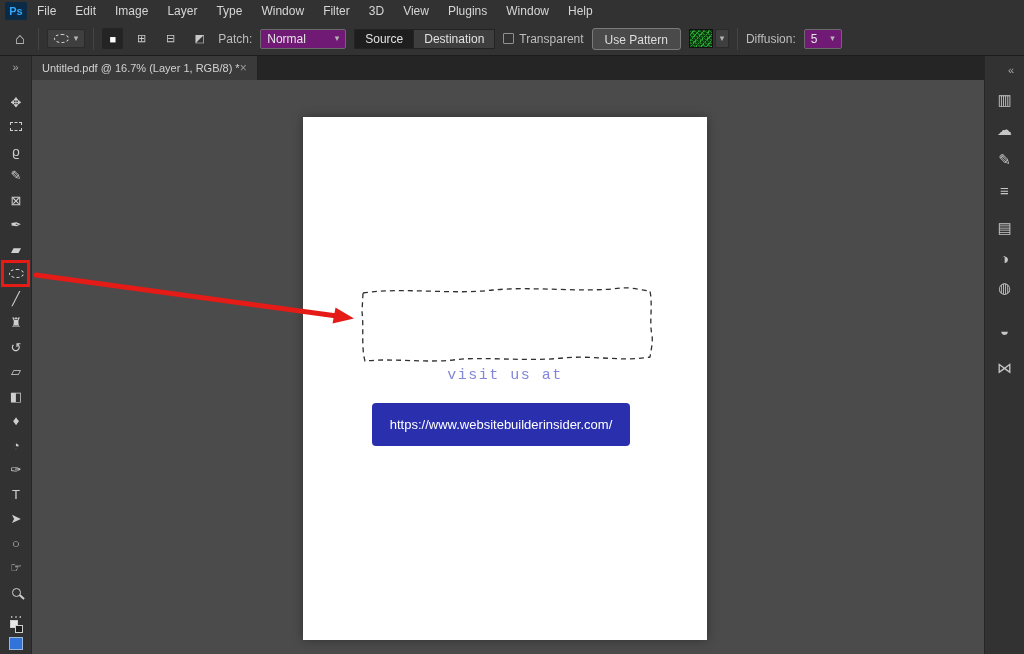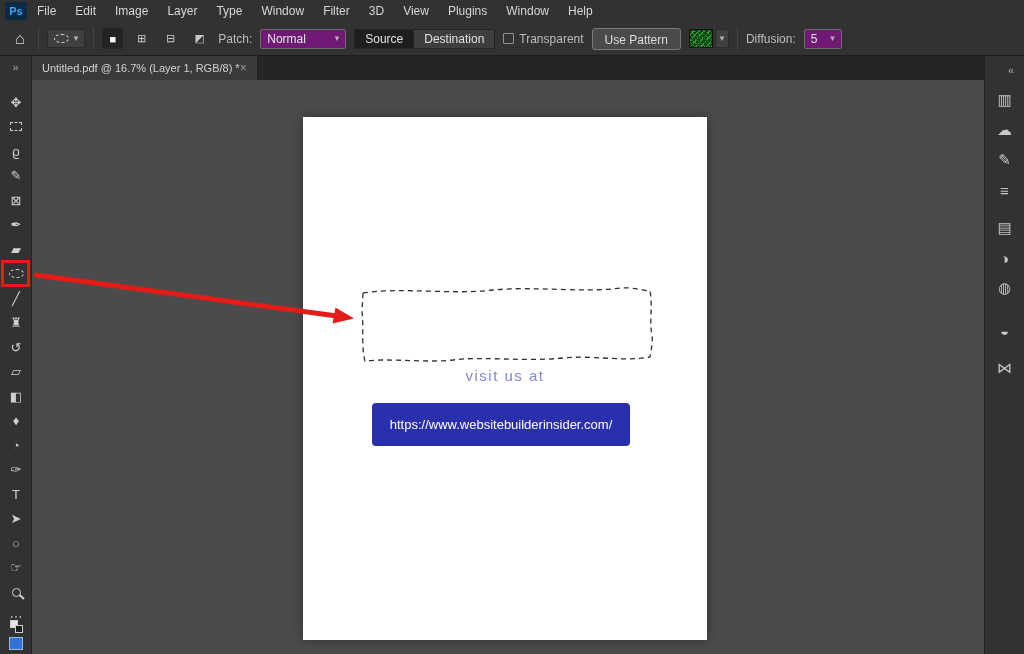--- a/index.html
+++ b/index.html
@@ -68,21 +68,21 @@
   .tab-bar{position:absolute;top:56px;left:32px;right:40px;height:24px;background:#252525;display:flex;align-items:stretch;z-index:3}
   .tab{display:flex;align-items:center;background:#3a3a3a;padding:0 10px;border-right:1px solid #222;cursor:pointer}
   .tab-title{font-size:11px;color:#d2d2d2;white-space:nowrap}
   .tab-close{color:#9a9a9a;font-size:12px}
 
   
   .canvas-area{position:absolute;top:80px;left:32px;right:40px;bottom:0;background:#4b4b4b;z-index:1}
   .document{position:absolute;left:271px;top:37px;width:404px;height:523px;background:#ffffff;box-shadow:0 0 10px rgba(0,0,0,.35)}
   .doc-heading{position:absolute;top:146px;left:0;right:0;text-align:center;font-family:"DejaVu Serif",serif;font-style:italic;
                font-size:17px;color:#9297e2;letter-spacing:.5px}
-  .doc-visit{position:absolute;top:250px;left:0;right:0;text-align:center;font-family:Liberation Sans, sans-serif;
+  .doc-visit{position:absolute;top:250px;left:0;right:0;text-align:center;font-family:Liberation Mono, monospace;
              font-size:15px;color:#8286d8;letter-spacing:1.5px}
   .url-button{position:absolute;left:69px;top:286px;width:258px;height:43px;background:#2a2fae;border-radius:4px;
               display:flex;align-items:center;justify-content:center;color:#ffffff;font-size:13px;cursor:pointer}
   .selection-svg{position:absolute;left:0;top:0;pointer-events:none}
 
   
   .arrow-overlay{position:absolute;left:0;top:0;z-index:10;pointer-events:none}
 </style>
 </head>
 <body>

